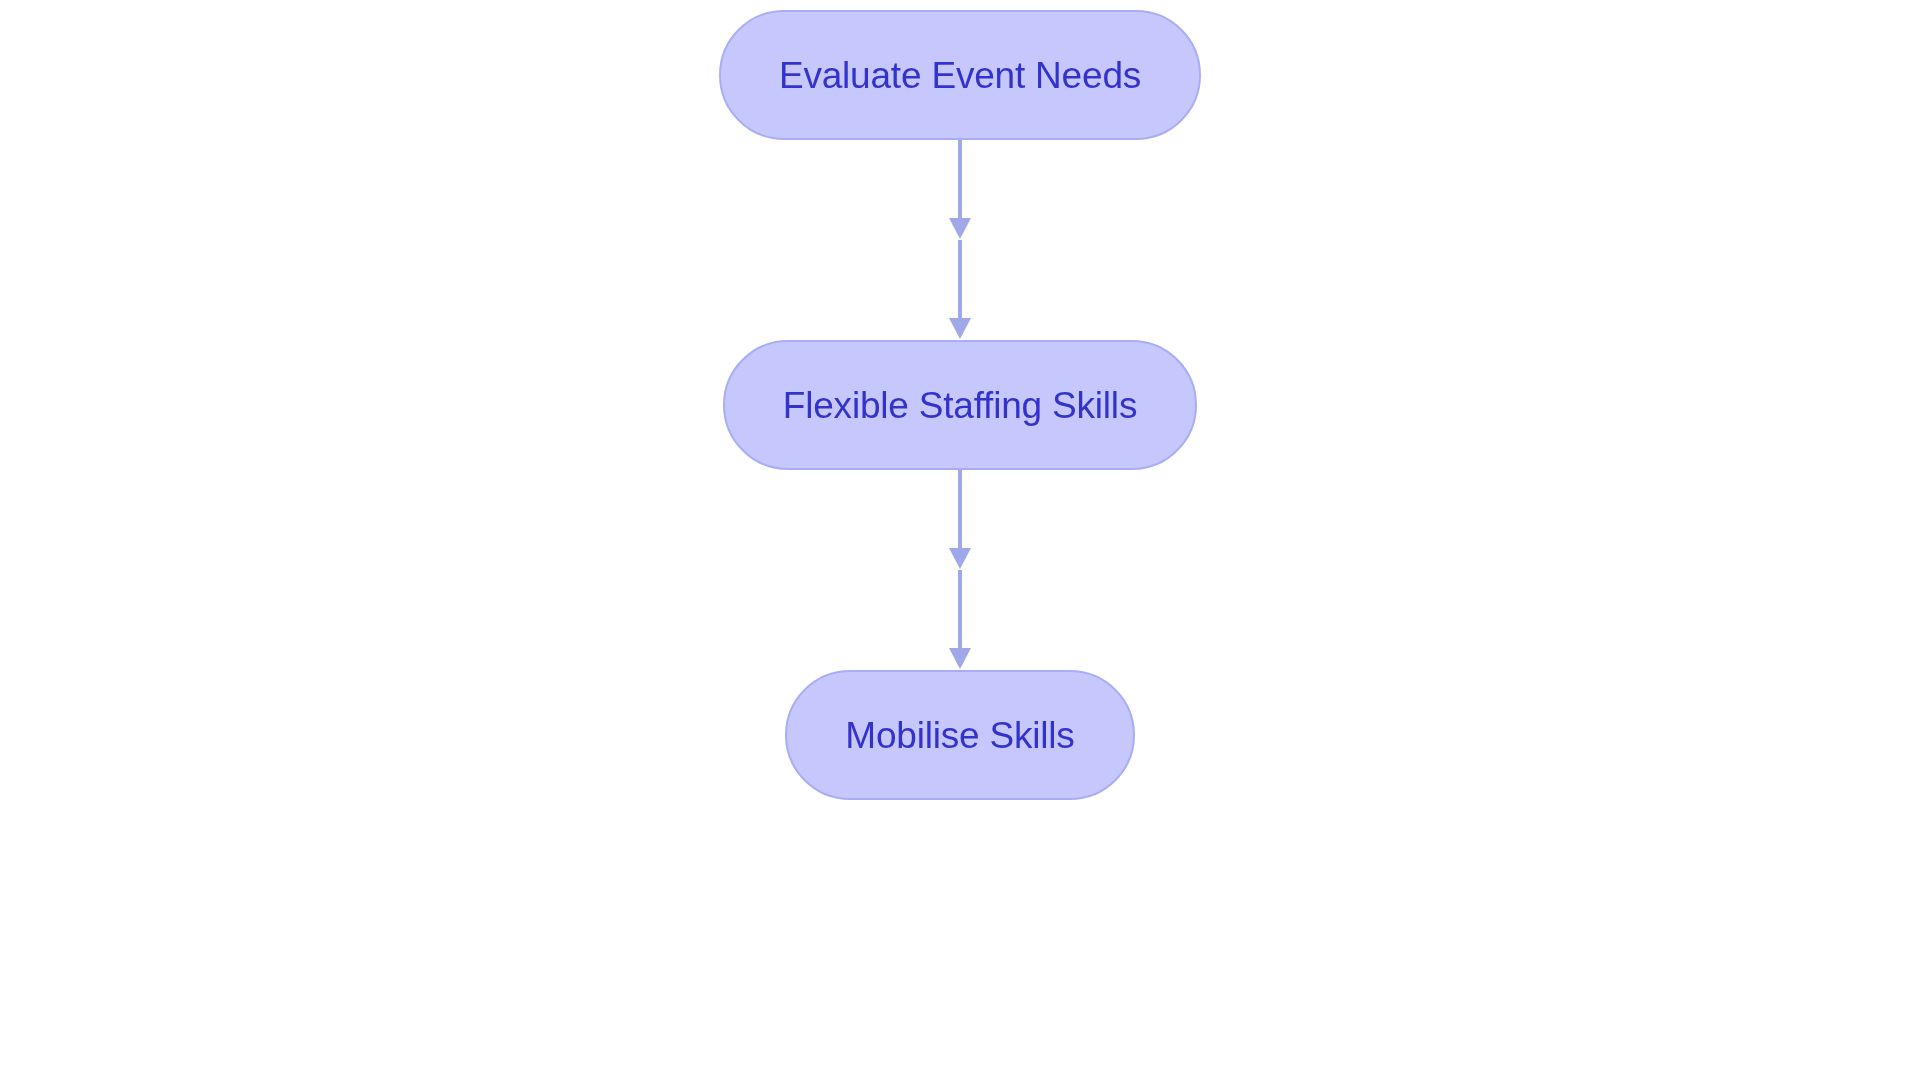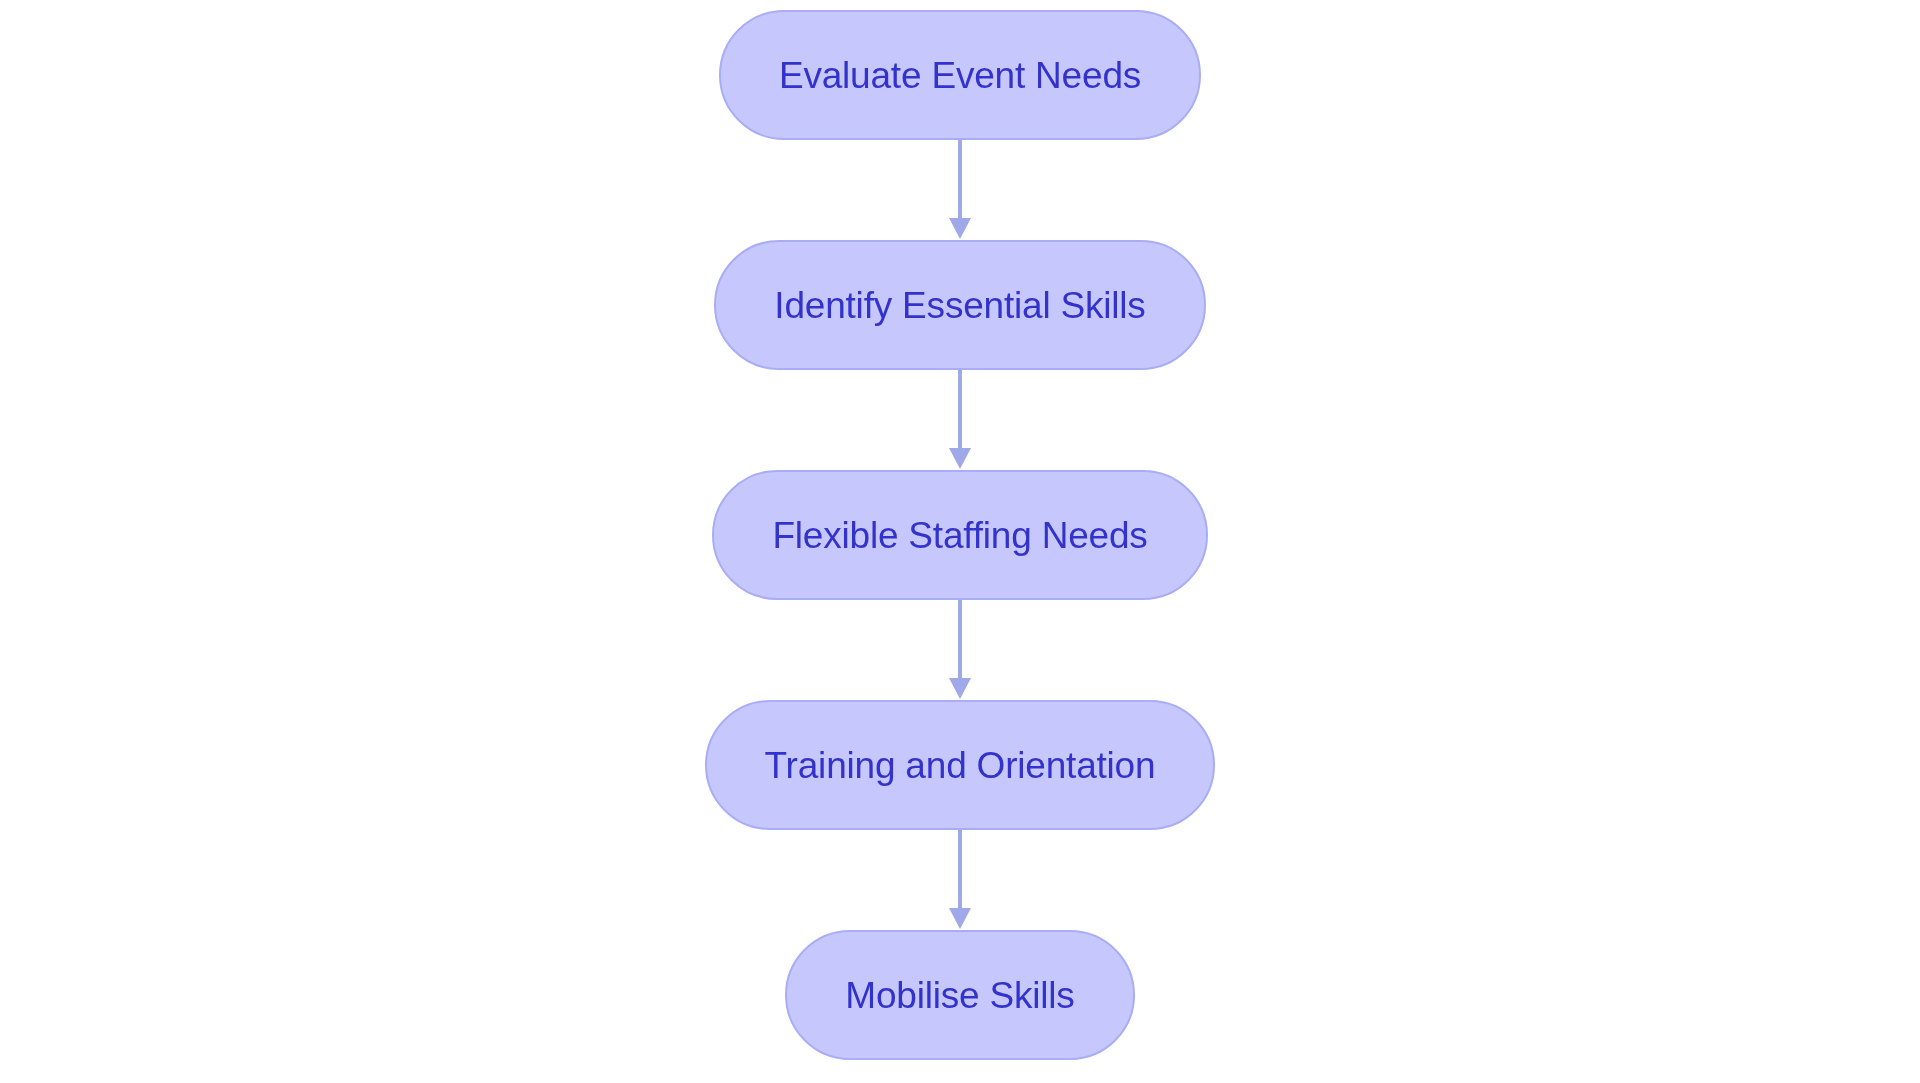--- a/index.html
+++ b/index.html
@@ -90,45 +90,39 @@
       <span class="node-label">Evaluate Event Needs</span>
     </div>
 
     <div class="connector">
       <svg class="conn-svg" viewBox="0 0 30 100" xmlns="http://www.w3.org/2000/svg">
         <line x1="15" y1="0" x2="15" y2="80" stroke="#9fa8e8" stroke-width="4"></line>
         <polygon points="4,78 26,78 15,99" fill="#9fa8e8"></polygon>
       </svg>
     </div>
 
+
+    <div class="connector">
+      <svg class="conn-svg" viewBox="0 0 30 100" xmlns="http://www.w3.org/2000/svg">
+        <line x1="15" y1="0" x2="15" y2="80" stroke="#9fa8e8" stroke-width="4"></line>
+        <polygon points="4,78 26,78 15,99" fill="#9fa8e8"></polygon>
+      </svg>
+    </div>
+
     <div class="node">
-      <span class="node-label">Identify Essential Skills</span>
+      <span class="node-label">Flexible Staffing Skills</span>
     </div>
 
     <div class="connector">
       <svg class="conn-svg" viewBox="0 0 30 100" xmlns="http://www.w3.org/2000/svg">
         <line x1="15" y1="0" x2="15" y2="80" stroke="#9fa8e8" stroke-width="4"></line>
         <polygon points="4,78 26,78 15,99" fill="#9fa8e8"></polygon>
       </svg>
     </div>
 
-    <div class="node">
-      <span class="node-label">Flexible Staffing Needs</span>
-    </div>
-
-    <div class="connector">
-      <svg class="conn-svg" viewBox="0 0 30 100" xmlns="http://www.w3.org/2000/svg">
-        <line x1="15" y1="0" x2="15" y2="80" stroke="#9fa8e8" stroke-width="4"></line>
-        <polygon points="4,78 26,78 15,99" fill="#9fa8e8"></polygon>
-      </svg>
-    </div>
-
-    <div class="node">
-      <span class="node-label">Training and Orientation</span>
-    </div>
 
     <div class="connector">
       <svg class="conn-svg" viewBox="0 0 30 100" xmlns="http://www.w3.org/2000/svg">
         <line x1="15" y1="0" x2="15" y2="80" stroke="#9fa8e8" stroke-width="4"></line>
         <polygon points="4,78 26,78 15,99" fill="#9fa8e8"></polygon>
       </svg>
     </div>
 
     <div class="node">
       <span class="node-label">Mobilise Skills</span>

